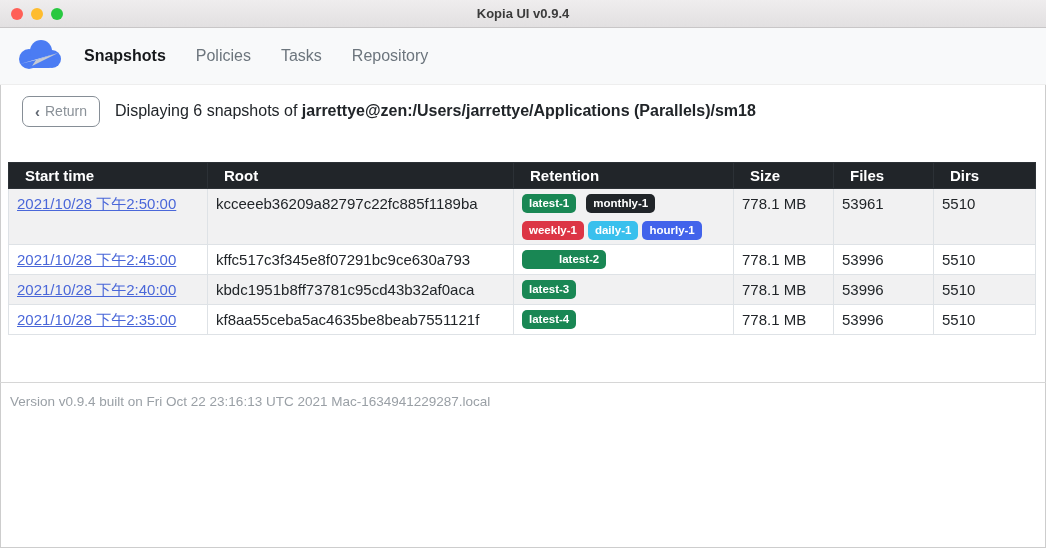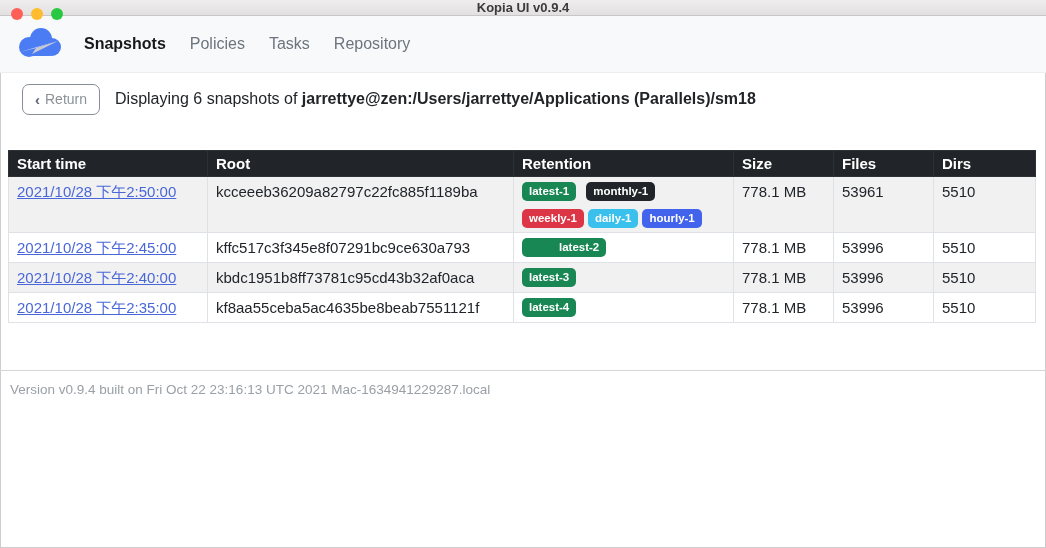--- a/index.html
+++ b/index.html
@@ -1,47 +1,47 @@
 <!DOCTYPE html>
 <html><head>
 <meta charset="utf-8">
 <style>
   * { box-sizing: border-box; margin: 0; padding: 0; }
   html,body { width:1046px; height:548px; }
   body { font-family: "Liberation Sans","DejaVu Sans",sans-serif; background:#fff; color:#212529; }
   .window { position:relative; width:1046px; height:548px; background:#fff; box-shadow: inset 0 0 0 1px #cdcdcd; overflow:hidden; }
 
   
-  .titlebar { height:16px; background:linear-gradient(#efedee,#e2e0e1); border-bottom:1px solid #c8c6c7; display:flex; align-items:center; justify-content:center; position:relative; }
+  .titlebar { height:28px; background:linear-gradient(#efedee,#e2e0e1); border-bottom:1px solid #c8c6c7; display:flex; align-items:center; justify-content:center; position:relative; }
   .traffic { position:absolute; left:11px; top:8px; display:flex; gap:8px; }
   .light { width:12px; height:12px; border-radius:50%; display:inline-block; }
   .light.red { background:#ff5f57; }
   .light.yellow { background:#febc2e; }
   .light.green { background:#28c840; }
   .win-title { font-size:13px; font-weight:bold; color:#3b3b3b; }
 
   
   .navbar { height:57px; background:#f8f9fa; border-bottom:1px solid #eeeeee; display:flex; align-items:center; padding:0 16px; }
   .brand { width:50px; height:38px; display:flex; align-items:center; }
-  .nav-items { display:flex; gap:24px; margin-left:18px; align-items:flex-start; }
+  .nav-items { display:flex; gap:30px; margin-left:18px; align-items:flex-start; }
   .nav-item { font-size:16px; color:#6c757d; cursor:pointer; }
   .nav-item.active { color:#16181b; font-weight:bold; }
 
   
   .toolbar { display:flex; align-items:center; margin:10px 0 0 22px; gap:15px; height:32px; }
   .return-btn { display:inline-flex; align-items:center; gap:5px; height:31px; padding:0 12px; border:1px solid #868e96; border-radius:7px; background:#fff; color:#8a9198; font-size:14px; cursor:pointer; font-family:inherit; }
   .return-chevron { color:#5f6670; font-size:15px; font-weight:bold; line-height:1; }
   .summary { font-size:16px; color:#212529; }
   .summary b { font-weight:bold; }
 
   
   table { border-collapse:collapse; table-layout:fixed; width:1027px; margin:35px 0 0 8px; font-size:15px; }
   col.c-start { width:199px; } col.c-root { width:306px; } col.c-ret { width:220px; }
   col.c-size { width:100px; } col.c-files { width:100px; } col.c-dirs { width:102px; }
-  thead th { background:#212529; color:#fff; text-align:left; font-weight:bold; font-size:15px; padding:3px 8px; border:1px solid #2c3136; height:26px; }
+  thead th { background:#212529; color:#fff; text-align:left; font-weight:bold; font-size:15px; padding:3px 16px; border:1px solid #2c3136; height:26px; }
   td { border:1px solid #dee2e6; padding:4px 8px; vertical-align:top; background:#fff; line-height:21px; }
   tr.striped td { background:#f1f1f2; }
   .cell-time { white-space:nowrap; }
   .time-link { color:#4a67d9; text-decoration:underline; cursor:pointer; }
   .badges { display:flex; flex-wrap:wrap; gap:4px; padding-top:1px; }
   .badge { color:#fff; font-weight:bold; font-size:11.5px; line-height:13px; padding:3px 7px; border-radius:5px; white-space:nowrap; }
   .break { flex-basis:100%; height:0; }
 
   
   .divider { border-top:1px solid #d6d6d6; margin-top:47px; }

